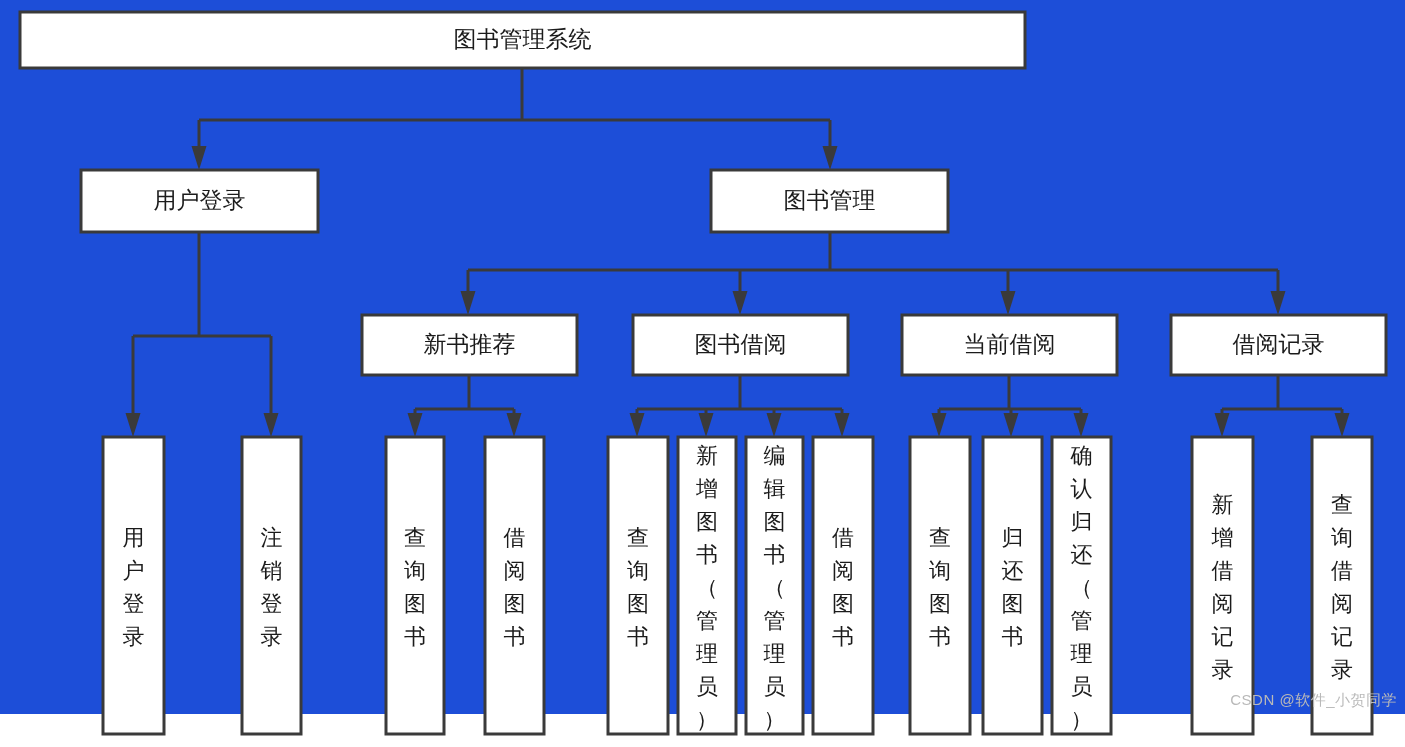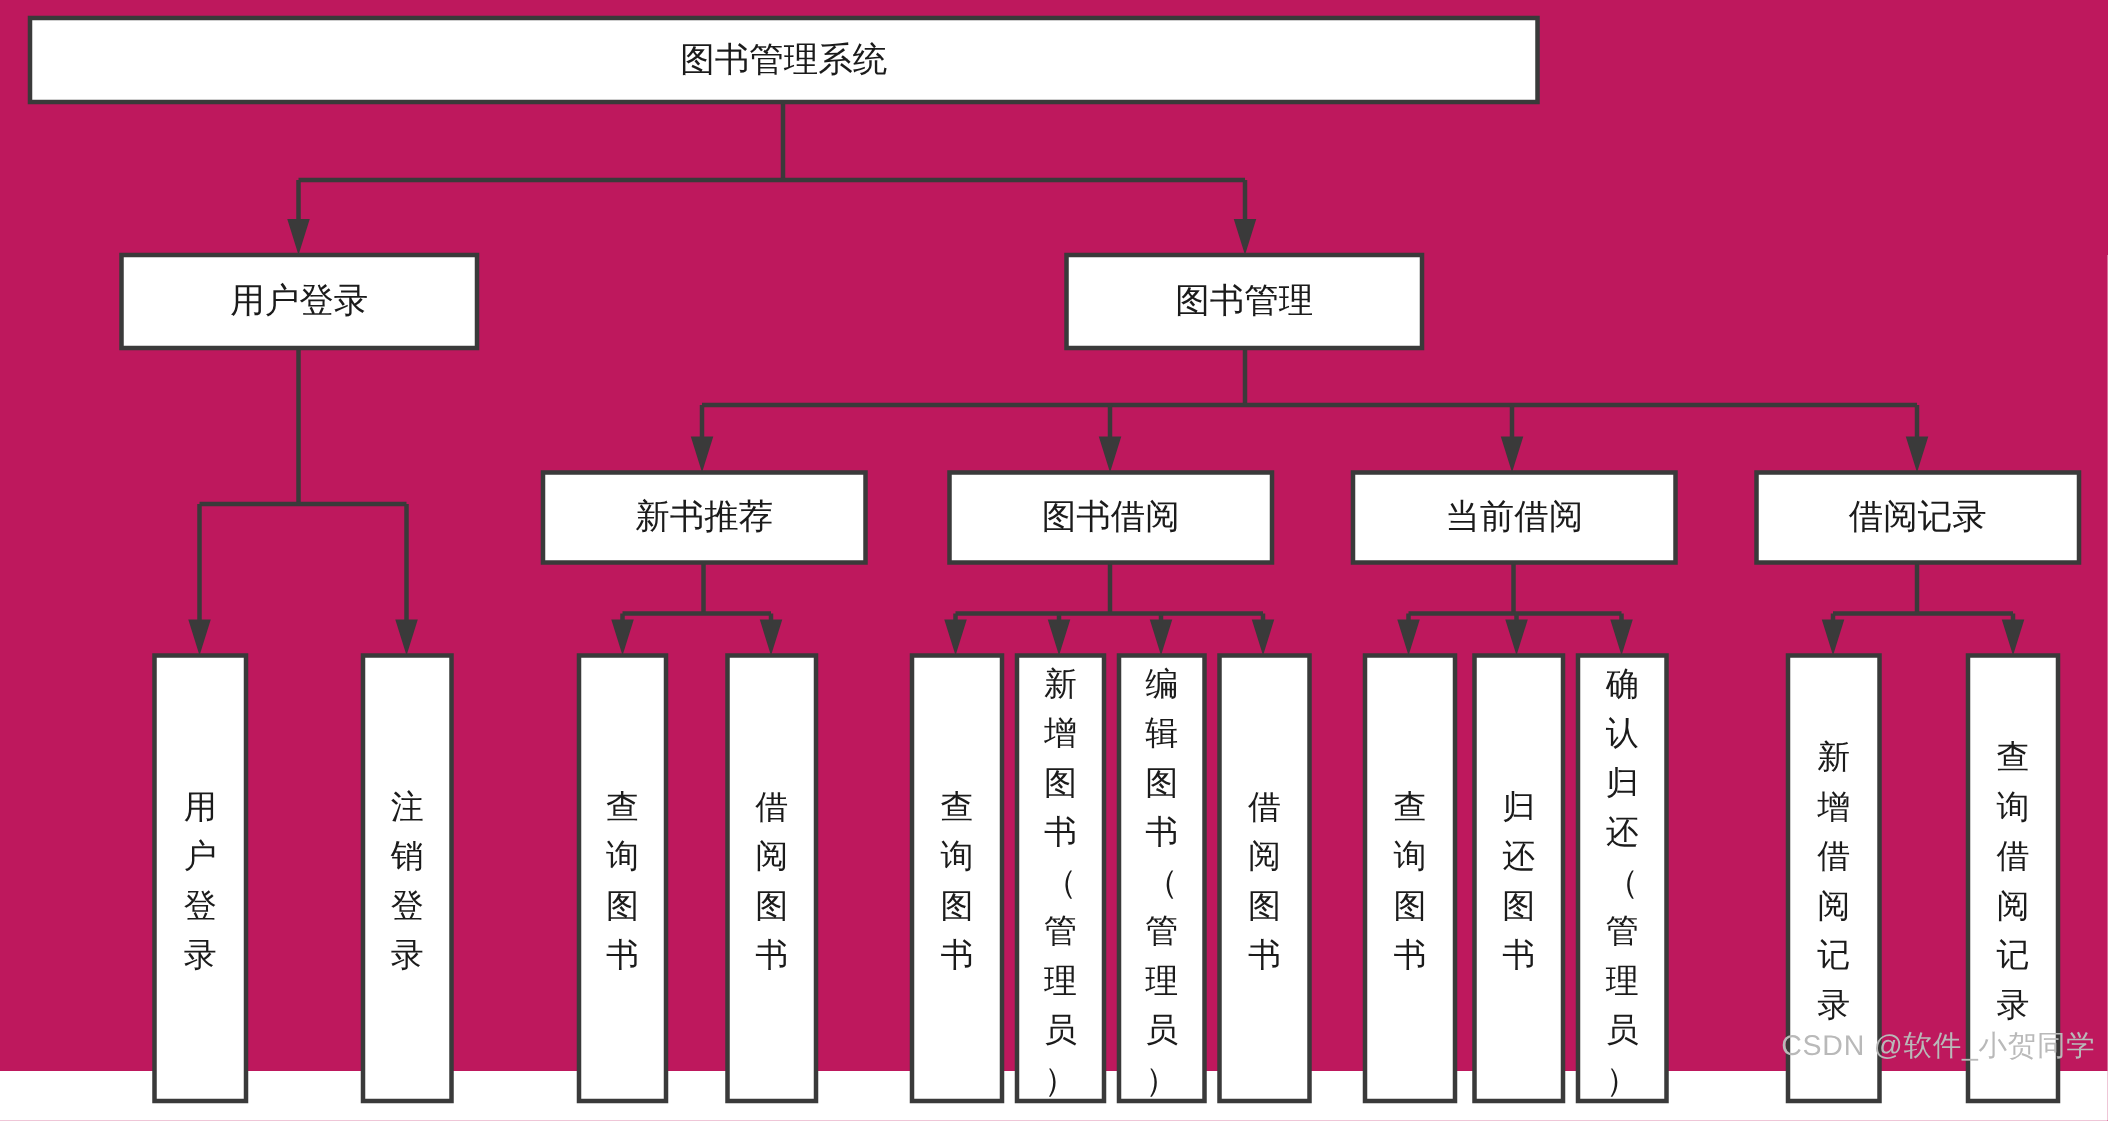--- a/index.html
+++ b/index.html
@@ -10,21 +10,21 @@
   body {
     width: 1405px;
     height: 747px;
     overflow: hidden;
     font-family: "Liberation Sans", "DejaVu Sans", sans-serif;
   }
   #diagram-root {
     position: relative;
     width: 1405px;
     height: 714px;
-    background: #be185d;
+    background: #1d4ed8;
   }
   svg.diagram-svg {
     position: absolute;
     top: 0;
     left: 0;
     width: 1405px;
     height: 747px;
     display: block;
   }
   .node-box {
@@ -53,21 +53,21 @@
     font-family: "Liberation Sans", "DejaVu Sans", sans-serif;
     font-size: 22px;
     fill: #1b1b1b;
     text-anchor: middle;
   }
   .watermark-text {
     position: absolute;
     right: 8px;
     bottom: 4px;
     font-family: "Liberation Sans", "DejaVu Sans", sans-serif;
-    font-size: 19px;
+    font-size: 15px;
     color: #b9b9b9;
     letter-spacing: 0.5px;
     white-space: nowrap;
     user-select: none;
   }
 </style>
 </head>
 <body>
 
 <div id="diagram-root">

